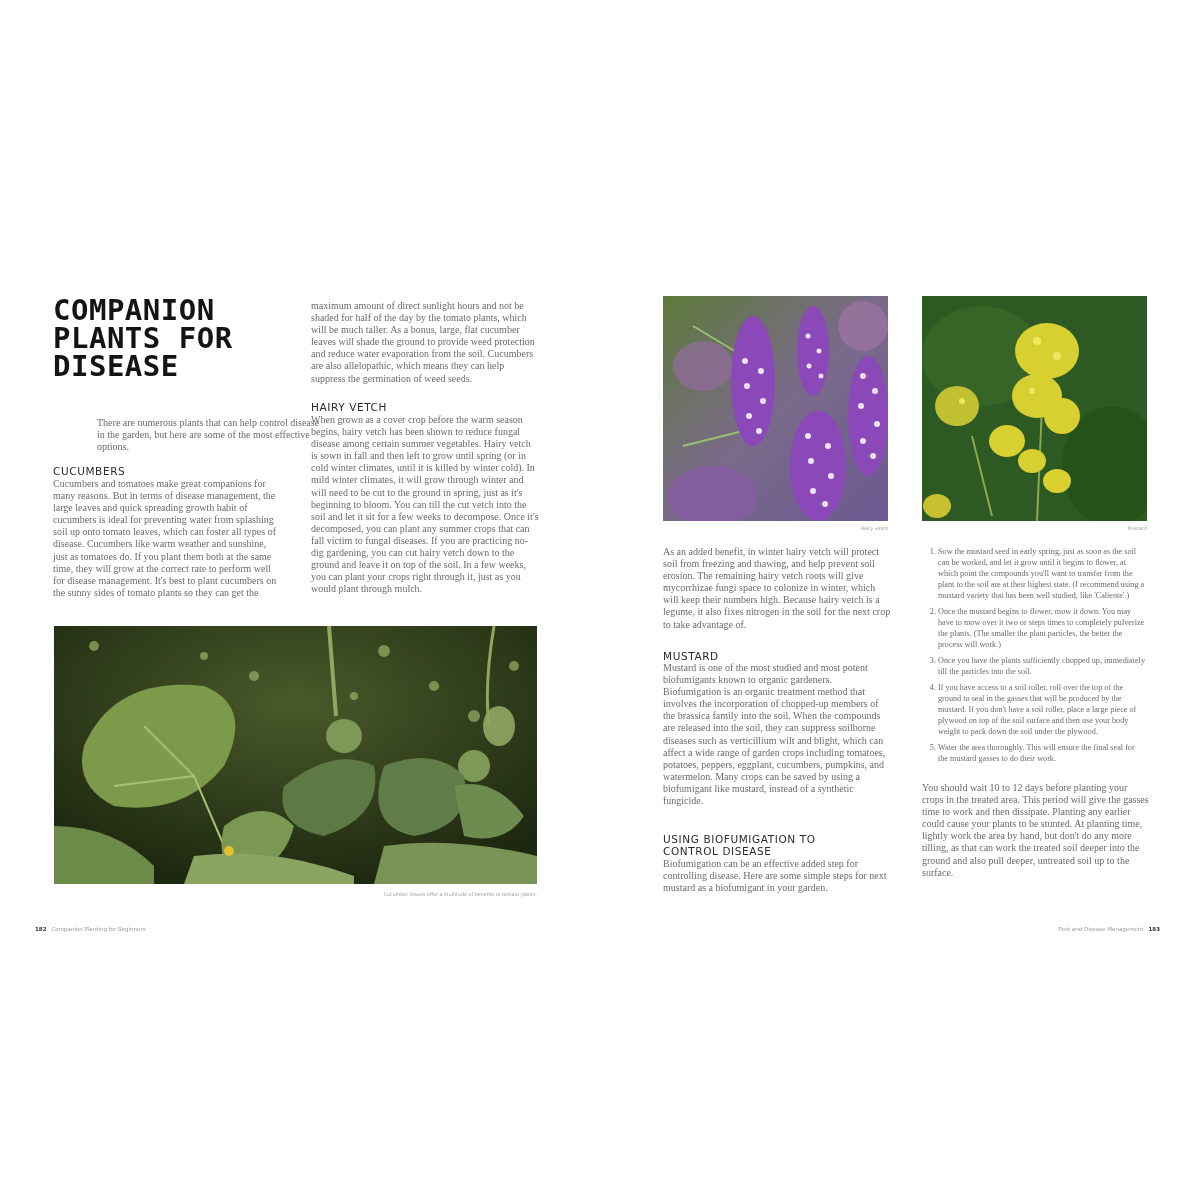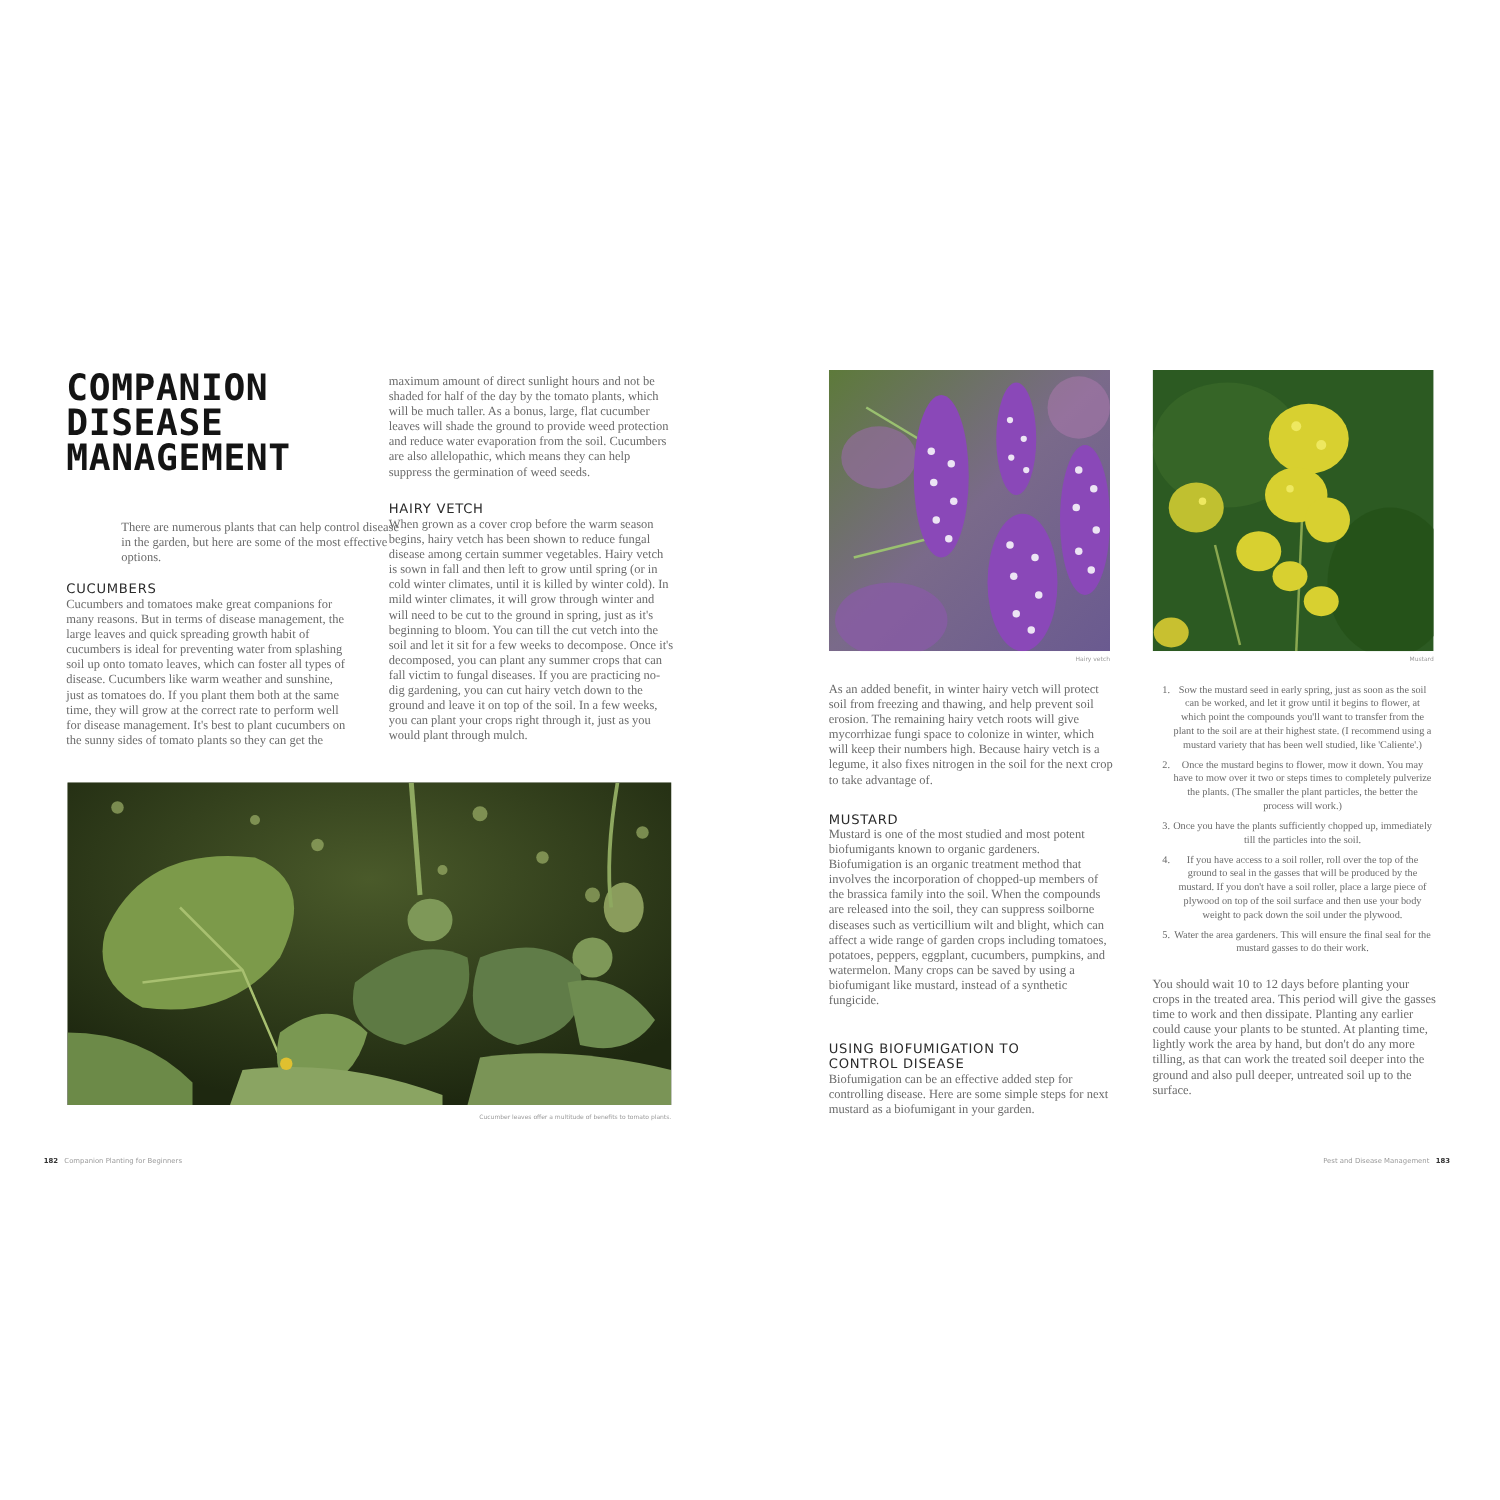--- a/index.html
+++ b/index.html
@@ -11,29 +11,29 @@
            letter-spacing: 0.5px; }
   .title span { display: block; }
   .body { font-family: "Liberation Serif", serif; font-size: 10px; line-height: 12.1px; color: #6a6a6a; }
   .h { font-family: "DejaVu Sans", sans-serif; font-size: 10.5px; line-height: 12px; color: #2a2a2a;
        letter-spacing: 0.6px; text-transform: uppercase; }
   .photo { overflow: hidden; }
   .caption { font-family: "DejaVu Sans", sans-serif; font-size: 4.8px; color: #9a9a9a; text-align: right; }
   .folio { font-family: "DejaVu Sans", sans-serif; font-size: 5.5px; color: #9a9a9a; }
   .folio b { color: #333; font-weight: bold; margin-right: 5px; }
   ol { margin: 0; padding-left: 14px; }
-  ol li { margin-bottom: 5px; text-align: center; }
+  ol li { margin-bottom: 5px; }
 </style>
 </head>
 <body>
 
 <div class="abs title">
   <span>COMPANION</span>
+  <span>PLANTS FOR</span>
   <span>DISEASE</span>
-  <span>MANAGEMENT</span>
 </div>
 
 <div class="abs body" style="left:53px; top:417px; width:230px;margin-left:44px;">There are numerous plants that can help control disease in the garden, but here are some of the most effective options.</div>
 
 <div class="abs h" style="left:53px; top:465px;">Cucumbers</div>
 <div class="abs body" style="left:53px; top:478px; width:230px;">Cucumbers and tomatoes make great companions for many reasons. But in terms of disease management, the large leaves and quick spreading growth habit of cucumbers is ideal for preventing water from splashing soil up onto tomato leaves, which can foster all types of disease. Cucumbers like warm weather and sunshine, just as tomatoes do. If you plant them both at the same time, they will grow at the correct rate to perform well for disease management. It's best to plant cucumbers on the sunny sides of tomato plants so they can get the</div>
 
 <div class="abs body" style="left:311px; top:300px; width:228px;">maximum amount of direct sunlight hours and not be shaded for half of the day by the tomato plants, which will be much taller. As a bonus, large, flat cucumber leaves will shade the ground to provide weed protection and reduce water evaporation from the soil. Cucumbers are also allelopathic, which means they can help suppress the germination of weed seeds.</div>
 <div class="abs h" style="left:311px; top:401px;">Hairy Vetch</div>
 <div class="abs body" style="left:311px; top:414px; width:228px;">When grown as a cover crop before the warm season begins, hairy vetch has been shown to reduce fungal disease among certain summer vegetables. Hairy vetch is sown in fall and then left to grow until spring (or in cold winter climates, until it is killed by winter cold). In mild winter climates, it will grow through winter and will need to be cut to the ground in spring, just as it's beginning to bloom. You can till the cut vetch into the soil and let it sit for a few weeks to decompose. Once it's decomposed, you can plant any summer crops that can fall victim to fungal diseases. If you are practicing no-dig gardening, you can cut hairy vetch down to the ground and leave it on top of the soil. In a few weeks, you can plant your crops right through it, just as you would plant through mulch.</div>
@@ -166,21 +166,21 @@
   <div>Control Disease</div>
 </div>
 <div class="abs body" style="left:663px; top:858px; width:228px;">Biofumigation can be an effective added step for controlling disease. Here are some simple steps for next mustard as a biofumigant in your garden.</div>
 
 <div class="abs body" style="left:924px; top:546px; width:222px; font-size:8.2px; line-height:11px;">
   <ol>
     <li>Sow the mustard seed in early spring, just as soon as the soil can be worked, and let it grow until it begins to flower, at which point the compounds you'll want to transfer from the plant to the soil are at their highest state. (I recommend using a mustard variety that has been well studied, like 'Caliente'.)</li>
     <li>Once the mustard begins to flower, mow it down. You may have to mow over it two or steps times to completely pulverize the plants. (The smaller the plant particles, the better the process will work.)</li>
     <li>Once you have the plants sufficiently chopped up, immediately till the particles into the soil.</li>
     <li>If you have access to a soil roller, roll over the top of the ground to seal in the gasses that will be produced by the mustard. If you don't have a soil roller, place a large piece of plywood on top of the soil surface and then use your body weight to pack down the soil under the plywood.</li>
-    <li>Water the area gardeners. This will ensure the final seal for the mustard gasses to do their work.</li>
+    <li>Water the area thoroughly. This will ensure the final seal for the mustard gasses to do their work.</li>
   </ol>
 </div>
 
 <div class="abs body" style="left:922px; top:782px; width:228px;">You should wait 10 to 12 days before planting your crops in the treated area. This period will give the gasses time to work and then dissipate. Planting any earlier could cause your plants to be stunted. At planting time, lightly work the area by hand, but don't do any more tilling, as that can work the treated soil deeper into the ground and also pull deeper, untreated soil up to the surface.</div>
 
 <div class="abs folio" style="left:1000px; top:926px; width:160px; text-align:right;">
   <span>Pest and Disease Management</span><b style="margin-left:5px; margin-right:0;">183</b>
 </div>
 
 </body></html>

